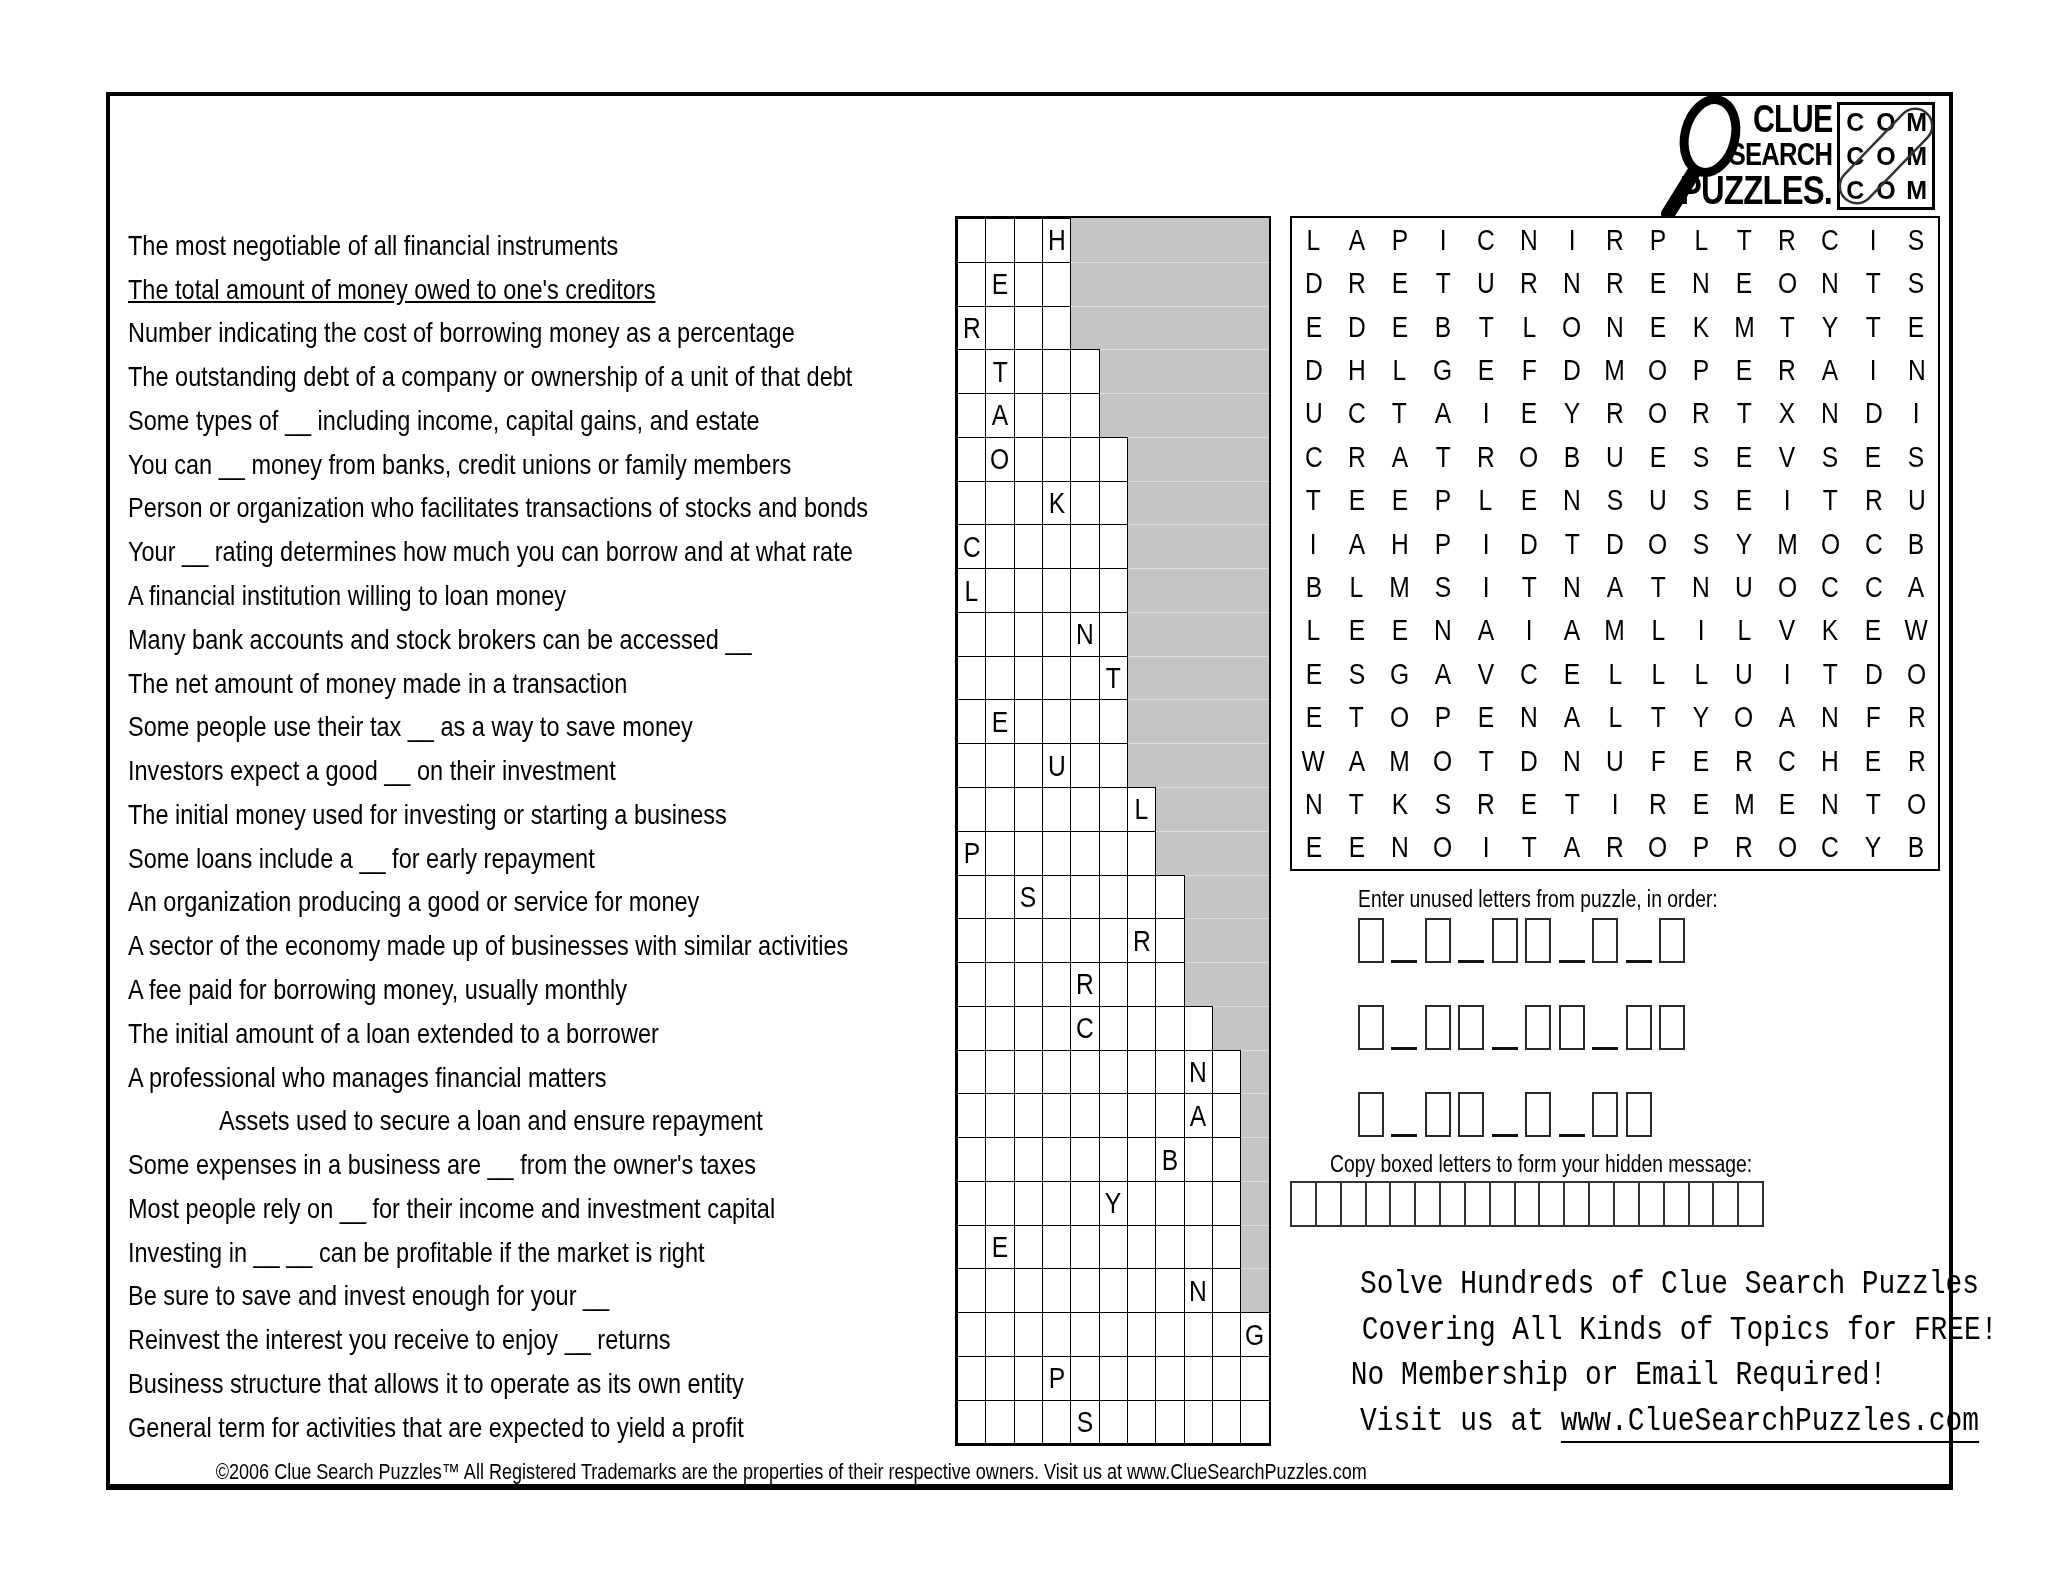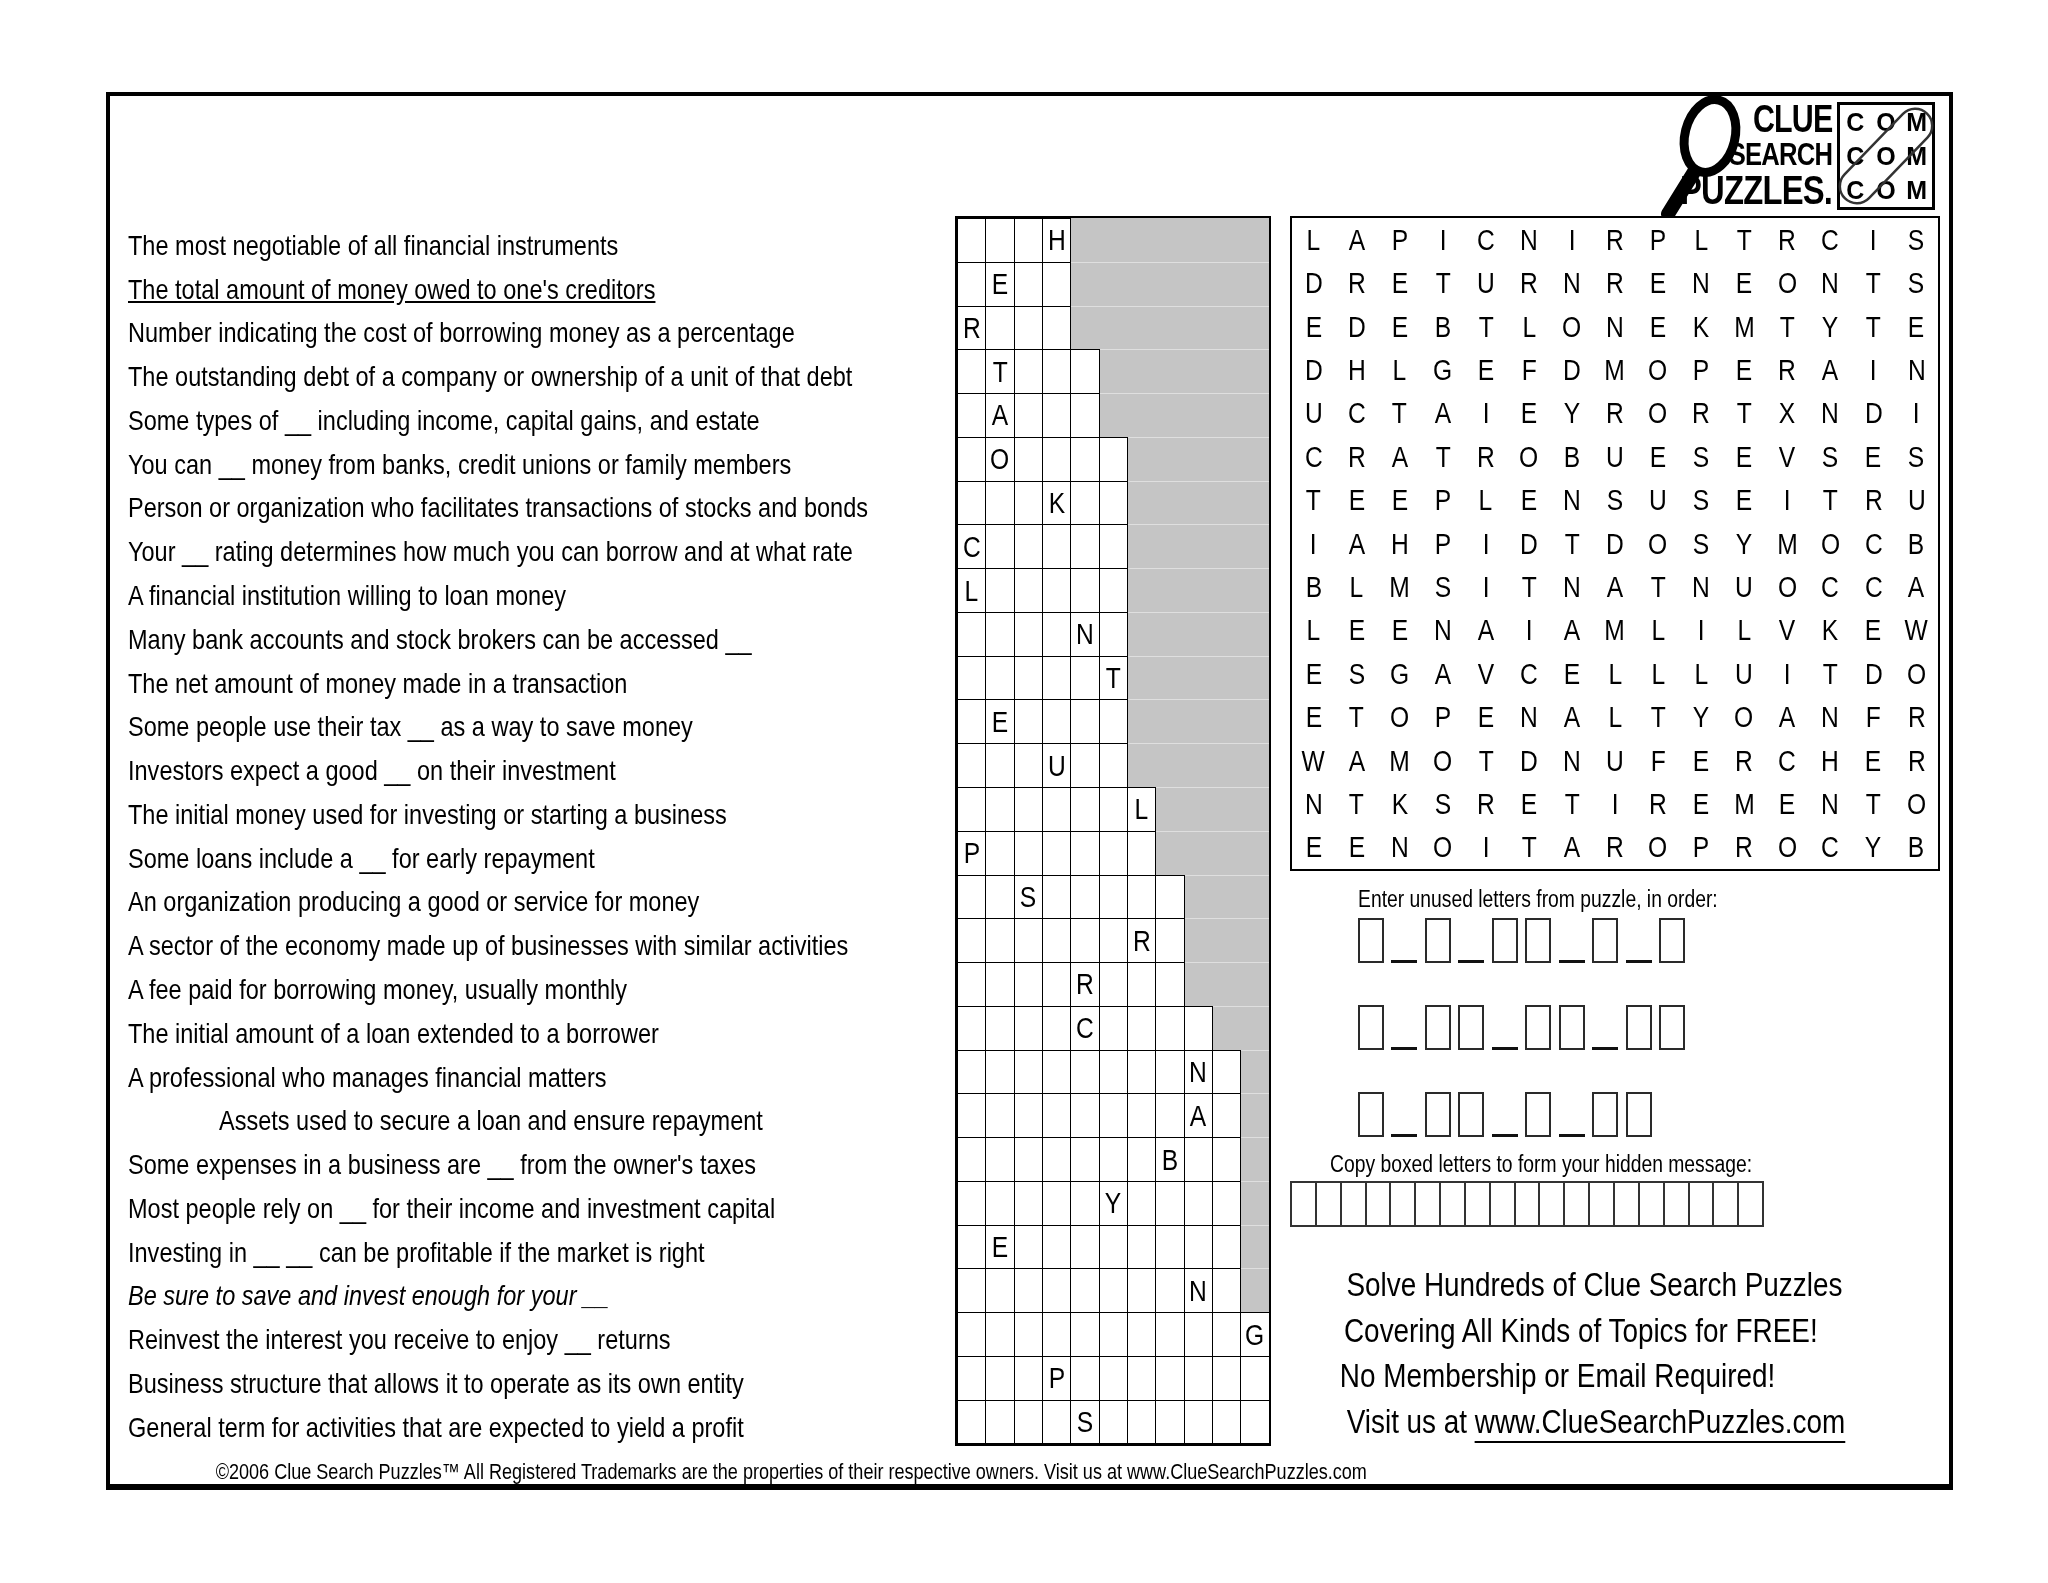--- a/index.html
+++ b/index.html
@@ -36,21 +36,21 @@
 
   .side-label{position:absolute;font-size:23px;line-height:30px;}
 
   
   .hidden-row{position:absolute;left:1290px;top:1181px;width:474px;height:46px;
               border:2px solid #333;box-sizing:border-box;display:flex;background:#fff;}
   .hidden-cell{flex:1;border-left:2px solid #333;}
   .hidden-cell:first-child{border-left:none;}
 
   
-  .promo{position:absolute;left:1292px;top:1262px;width:515px;text-align:center;font-size:34px;line-height:45.5px;}
+  .promo{position:absolute;left:1292px;top:1262px;width:515px;text-align:center;font-size:34px;line-height:45.5px;font-family:Liberation Mono, monospace;}
   .promo .url{border-bottom:2px solid #000;padding-bottom:1px;}
 
   .footer-line{position:absolute;left:106px;top:1460px;width:1208px;text-align:center;font-size:21.5px;}
 
   
   .logo-text{position:absolute;right:216px;font-weight:bold;line-height:1;letter-spacing:-1px;}
   .com-box{position:absolute;left:1837px;top:102px;width:98px;height:108px;border:3px solid #000;
            box-sizing:border-box;display:grid;grid-template-columns:1fr 1fr 1fr;grid-template-rows:1fr 1fr 1fr;}
   .com-box span{display:flex;align-items:center;justify-content:center;font-size:25px;font-weight:bold;}
   .com-oval{position:absolute;left:1837px;top:102px;pointer-events:none;}
@@ -158,21 +158,21 @@
       </div>
       <div class="clue-row" style="top: 1143.17px;">
         <span class="nwl">Some expenses in a business are __ from the owner's taxes</span>
       </div>
       <div class="clue-row" style="top: 1186.94px;">
         <span class="nwl">Most people rely on __ for their income and investment capital</span>
       </div>
       <div class="clue-row" style="top: 1230.71px;">
         <span class="nwl">Investing in __ __ can be profitable if the market is right</span>
       </div>
-      <div class="clue-row" style="top: 1274.48px; font-style: italic;">
+      <div class="clue-row" style="top: 1274.48px;">
         <span class="nwl">Be sure to save and invest enough for your __</span>
       </div>
       <div class="clue-row" style="top: 1318.25px;">
         <span class="nwl">Reinvest the interest you receive to enjoy __ returns</span>
       </div>
       <div class="clue-row" style="top: 1362.02px;">
         <span class="nwl">Business structure that allows it to operate as its own entity</span>
       </div>
       <div class="clue-row" style="top: 1405.79px;">
         <span class="nwl">General term for activities that are expected to yield a profit</span>

